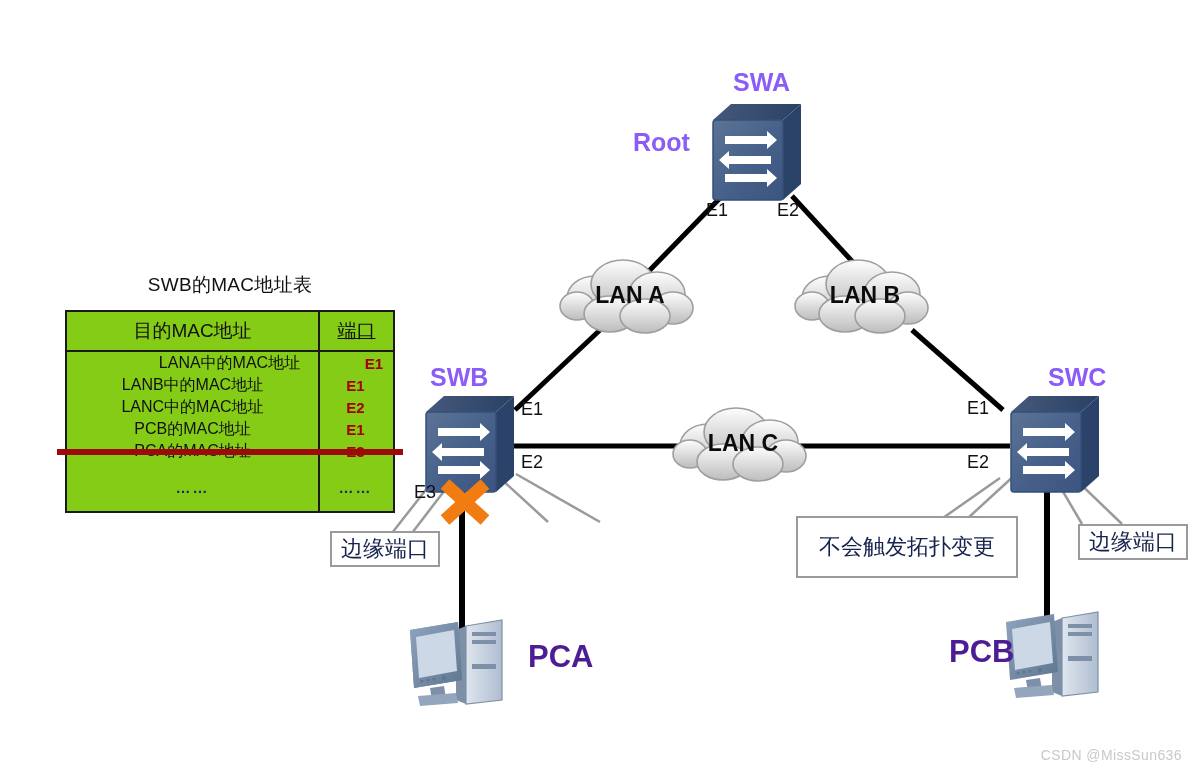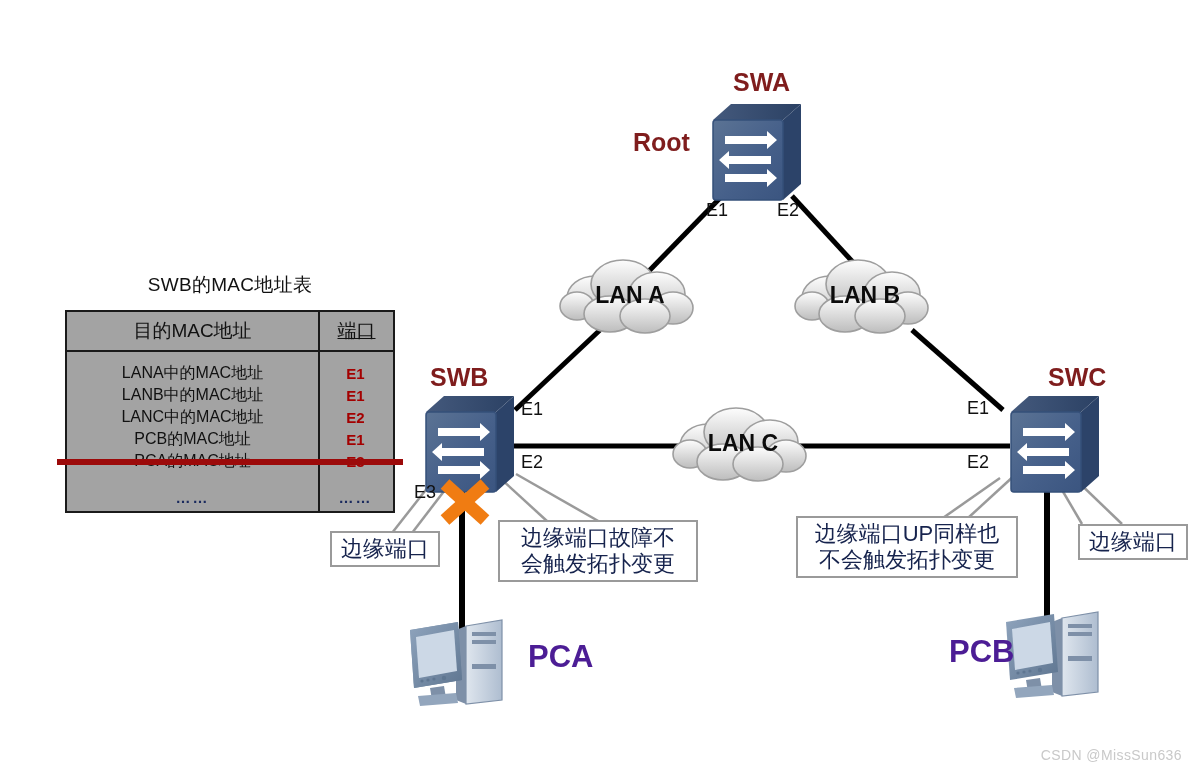--- a/index.html
+++ b/index.html
@@ -11,21 +11,21 @@
   #stage{position:absolute;left:0;top:0;width:1200px;height:773px;}
   #links{position:absolute;left:0;top:0;width:1200px;height:773px;}
 
   
   .mac-title{
     position:absolute;left:65px;top:272px;width:330px;
     text-align:center;font-size:19px;color:#111;letter-spacing:.3px;
   }
   .mac-table{
     position:absolute;left:65px;top:310px;width:330px;height:203px;
-    border:2px solid #1a1a1a;background:#a3a3a3;box-sizing:border-box;
+    border:2px solid #1a1a1a;background:#84cc16;box-sizing:border-box;
   }
   .mac-head{
     display:flex;height:40px;border-bottom:2px solid #1a1a1a;box-sizing:border-box;
   }
   .mac-head .c1{
     flex:0 0 253px;display:flex;align-items:center;justify-content:center;
     font-size:19px;color:#111;border-right:2px solid #1a1a1a;box-sizing:border-box;
   }
   .mac-head .c2{
     flex:1;display:flex;align-items:center;justify-content:center;
@@ -36,32 +36,32 @@
     position:absolute;left:251px;top:0;width:2px;height:159px;background:#1a1a1a;
   }
   .mac-rows{position:absolute;left:0;top:0;width:100%;}
   .mac-row{display:flex;height:22px;align-items:center;}
   .mac-row .m1{
     flex:0 0 251px;text-align:center;font-size:16px;color:#111;
   }
   .mac-row .m2{
     flex:1;text-align:center;font-size:15px;color:#a40000;font-weight:600;
   }
-  .mac-row.first{margin-top:10px;}
+  .mac-row.first{padding-left:37px;}
   .mac-row.dots .m1,.mac-row.dots .m2{
     color:#1a2a5e;letter-spacing:2px;font-size:15px;font-weight:700;
   }
   .mac-row.dots{margin-top:14px;}
   .strike{
     position:absolute;left:-10px;top:0;width:346px;height:6px;background:#9c0a0a;
   }
 
   
   .nodelabel{
-    position:absolute;font-weight:bold;font-size:25px;color:#7f1d1d;white-space:nowrap;
+    position:absolute;font-weight:bold;font-size:25px;color:#8b5cf6;white-space:nowrap;
   }
   .portlabel{
     position:absolute;font-size:18px;color:#111;white-space:nowrap;
   }
   .pclabel{
     position:absolute;font-weight:bold;font-size:31px;color:#4c1d95;white-space:nowrap;
   }
 
   
   .cloudwrap{position:absolute;}
@@ -353,27 +353,22 @@
           <circle cx="40" cy="70" r="2.2"></circle>
       </g>
     </svg>
   </div>
   <div class="pclabel" style="left:949px;top:634px;">PCB</div>
 
   <div class="callout" style="left:330px;top:531px;width:110px;height:36px;">
     <span>边缘端口</span>
   </div>
 
-  <div class="callout" style="left:498px;top:520px;width:200px;height:62px;">
-    <span>边缘端口故障不</span>
-    <span>会触发拓扑变更</span>
-  </div>
 
   <div class="callout" style="left:796px;top:516px;width:222px;height:62px;">
-    <span>边缘端口UP同样也</span>
     <span>不会触发拓扑变更</span>
   </div>
 
   <div class="callout" style="left:1078px;top:524px;width:110px;height:36px;">
     <span>边缘端口</span>
   </div>
 
   <div class="watermark">CSDN @MissSun636</div>
 
 </div>

